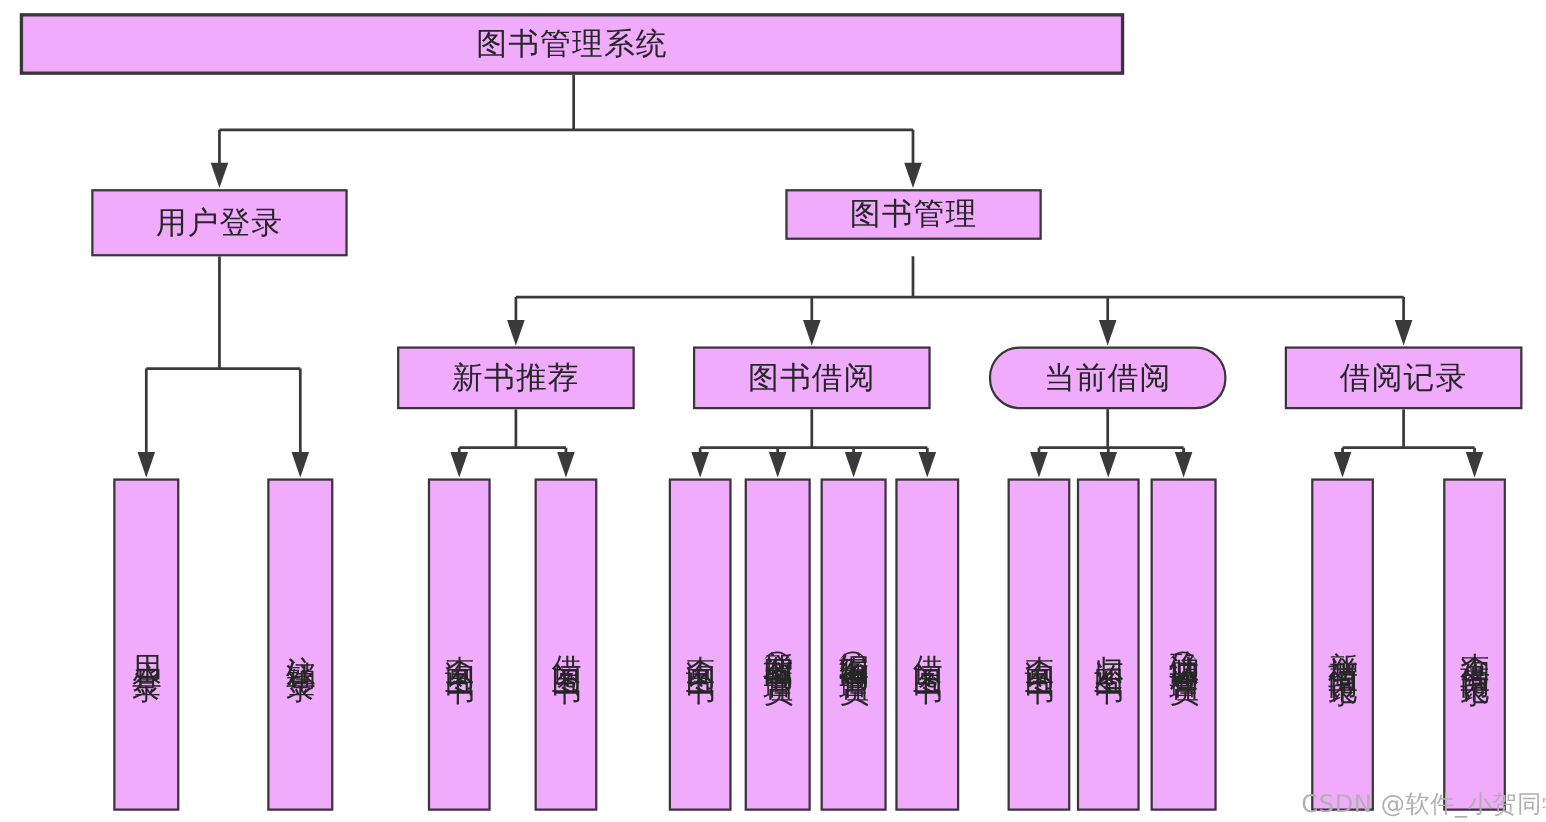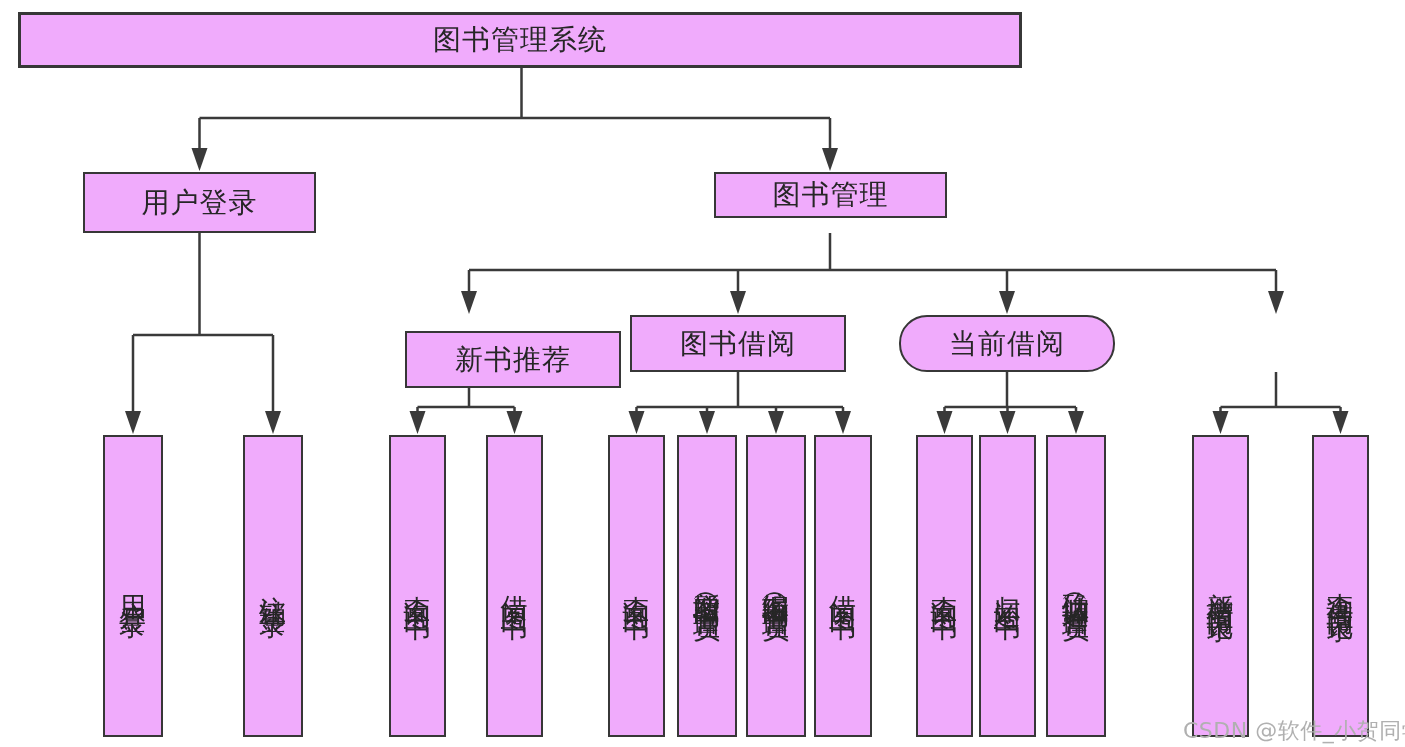--- a/index.html
+++ b/index.html
@@ -120,28 +120,31 @@
     <span class="h-label">图书管理系统</span>
   </div>
 
   <div class="box" style="left:83px; top:172px; width:233px; height:61px;">
     <span class="h-label">用户登录</span>
   </div>
   <div class="box" style="left:714px; top:172px; width:233px; height:46px;">
     <span class="h-label">图书管理</span>
   </div>
 
-  <div class="box" style="left:361px; top:331px; width:216px; height:57px;margin-left:44px;">
+  <div class="box" style="left:361px; top:315px; width:216px; height:57px;">
     <span class="h-label">新书推荐</span>
   </div>
   <div class="box" style="left:630px; top:315px; width:216px; height:57px;">
     <span class="h-label">图书借阅</span>
   </div>
   <div class="box" style="left:899px; top:315px; width:216px; height:57px;border-radius:28px;">
     <span class="h-label">当前借阅</span>
+  </div>
+  <div class="box" style="left:1168px; top:315px; width:216px; height:57px;">
+    <span class="h-label">借阅记录</span>
   </div>
 
   <div class="box leaf" style="left:103px; width:60px;">
     <span class="v-label">用户登录</span>
   </div>
   <div class="box leaf" style="left:243px; width:60px;">
     <span class="v-label">注销登录</span>
   </div>
 
   <div class="box leaf" style="left:389px; width:57px;">

